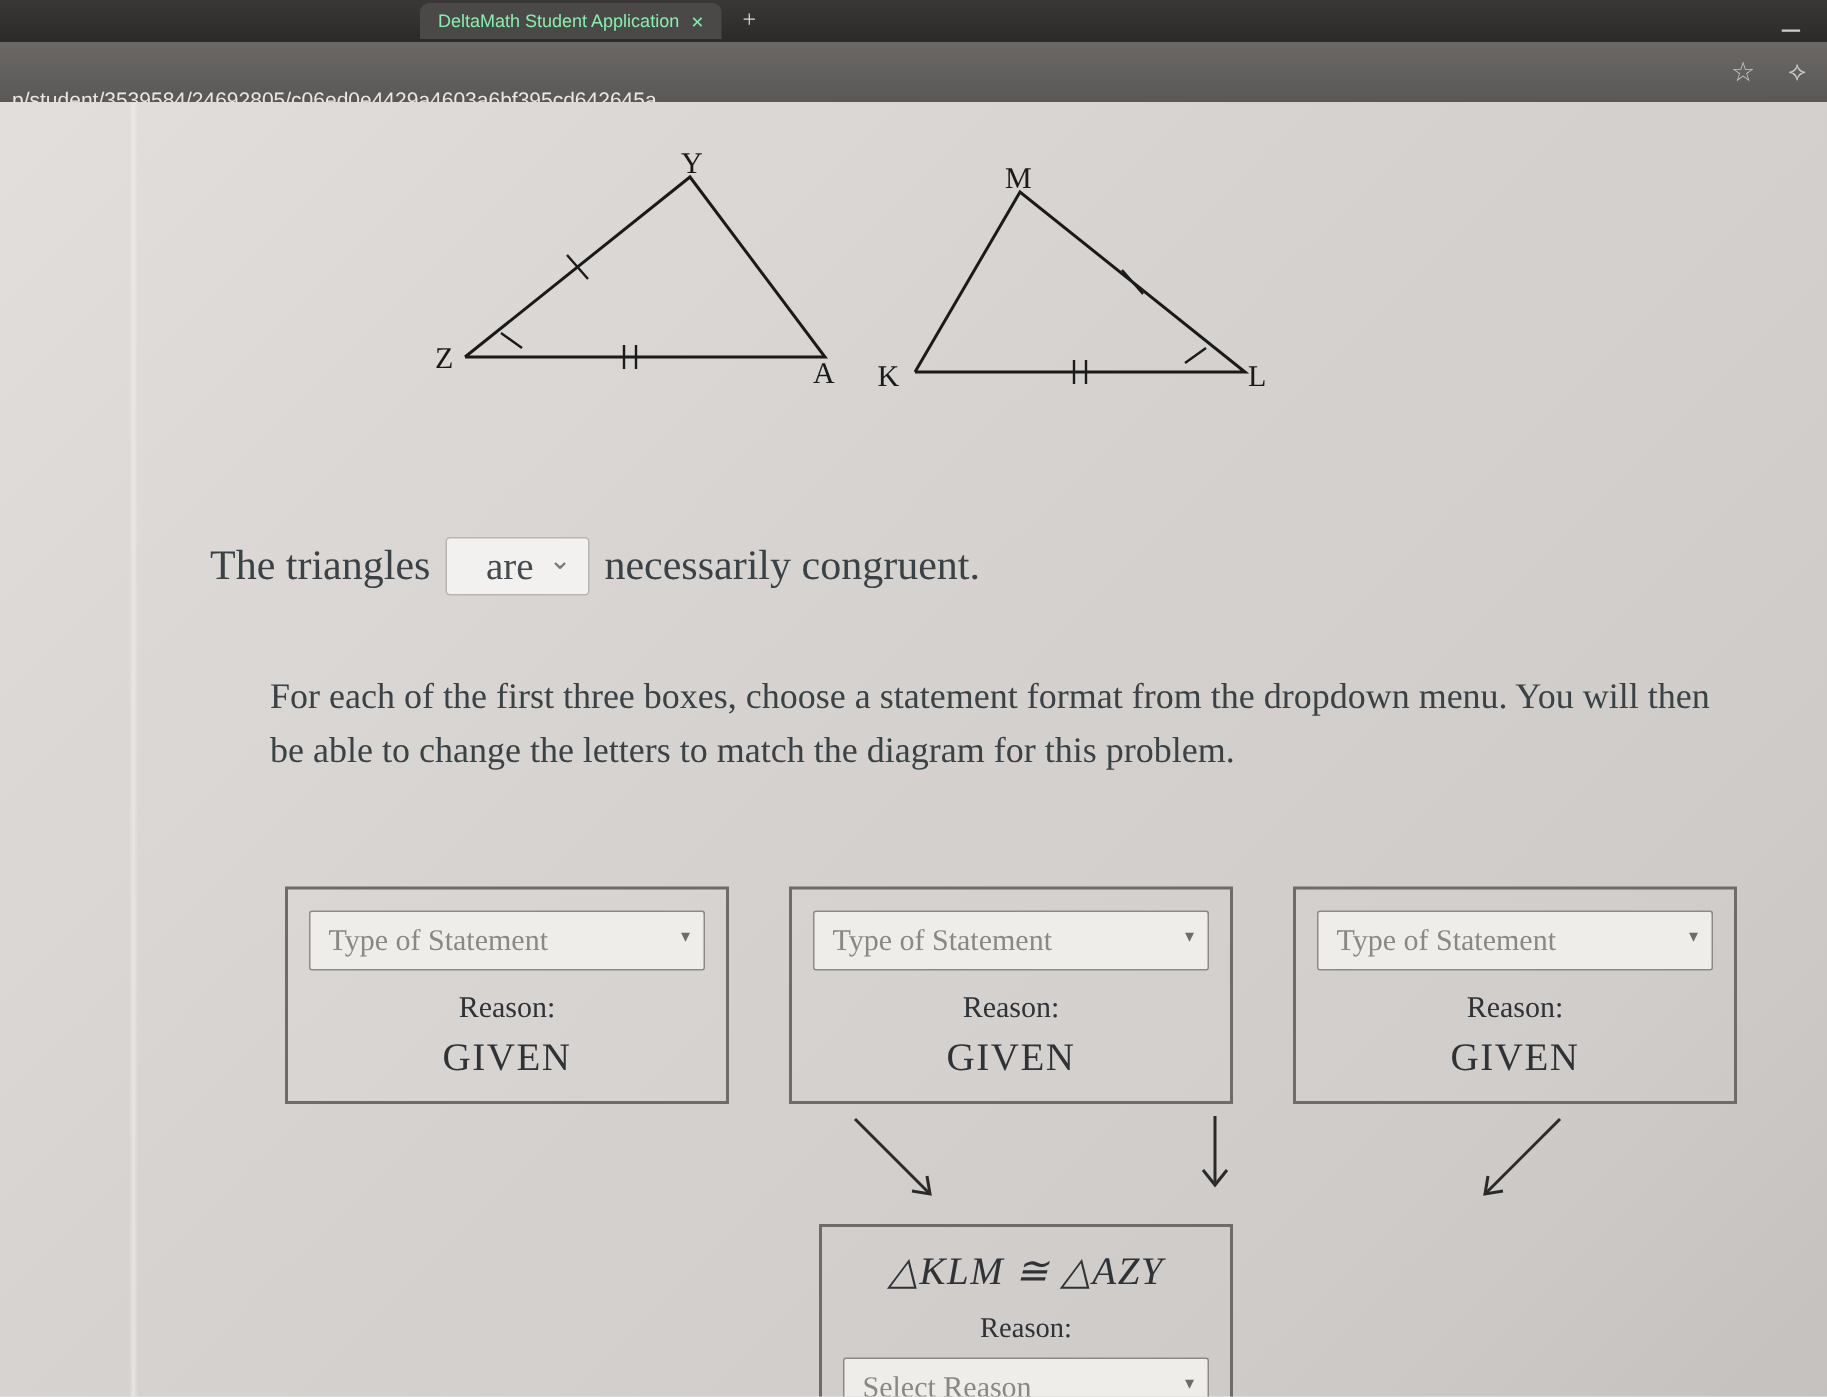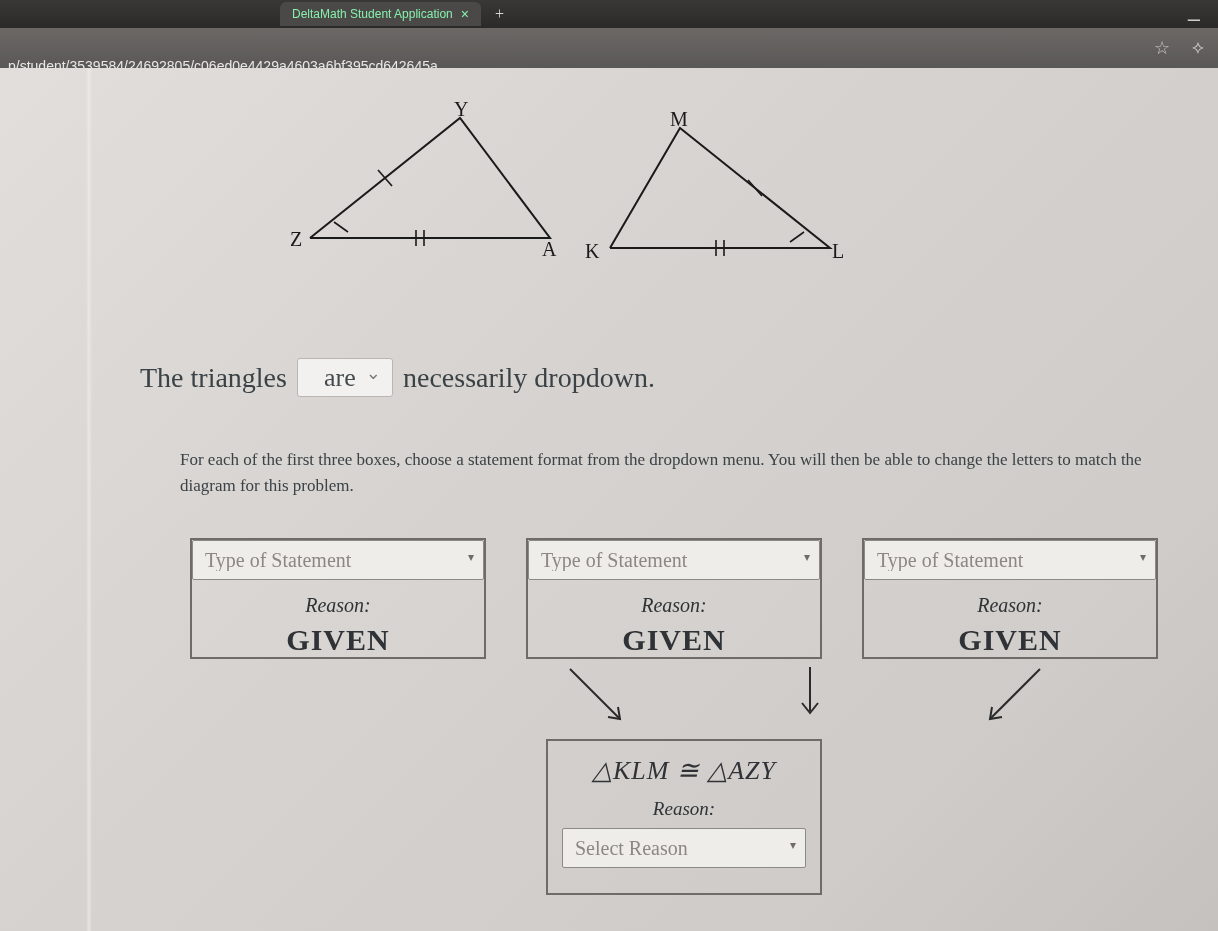--- a/index.html
+++ b/index.html
@@ -73,52 +73,54 @@
     color: #444b4e;
     padding: 4px 36px 4px 26px;
     appearance: none; position: relative;
   }
   .select-wrap { position: relative; display: inline-block; }
   .select-wrap::after {
     content: "⌄"; position: absolute; right: 12px; top: 4px;
     color: #7a7876; font-size: 18px; pointer-events: none;
   }
   .instruct {
-    font-size: 17px; color: #3a4246; line-height: 1.5;
+    font-size: 24px; color: #3a4246; line-height: 1.5;
     margin: 0 30px 40px 90px;
   }
   .boxes-row {
     display: flex; gap: 40px; justify-content: center;
     margin: 0 20px 0 100px;
   }
   .proof-box {
     border: 2px solid #6f6b68;
+    padding: 14px;
     width: 320px;
     text-align: center;
     background: rgba(255,255,255,0.05);
+    margin-top: 32px;
   }
   .stmt-select {
     width: 100%;
     border: 1px solid #8d8986;
     background: #efedea;
     color: #8a8784;
     font-family: Georgia, serif;
     font-size: 20px;
     padding: 8px 28px 8px 12px;
     text-align: left;
     appearance: none;
     border-radius: 2px;
   }
   .stmt-wrap { position: relative; margin-bottom: 14px; }
   .stmt-wrap::after {
     content: "▾"; position: absolute; right: 10px; top: 10px;
     color: #6f6b68; font-size: 12px; pointer-events: none;
   }
-  .reason-lbl { font-size: 20px; color: #2f3337; margin-bottom: 6px; font-style: italic; }
-  .reason-val { font-size: 30px; color: #2f3337; letter-spacing: 1px; font-weight: bold; }
+  .reason-lbl { font-size: 20px; color: #2f3337; margin-bottom: 6px; }
+  .reason-val { font-size: 26px; color: #2f3337; letter-spacing: 1px; }
   .arrows { position: relative; height: 80px; margin-left: 100px; }
   .arrows svg { position: absolute; }
   .final-row { display: flex; justify-content: center; margin-left: 100px; }
   .final-box {
     border: 2px solid #6f6b68;
     padding: 14px 14px 14px 14px;
     width: 276px;
     text-align: center;
   }
   .final-stmt { font-size: 26px; font-style: italic; font-family: 'Times New Roman', serif; color: #2f3337; margin-bottom: 12px; letter-spacing: 1px; }
@@ -178,21 +180,21 @@
     <span class="tri-label" style="left:742px;top:142px">L</span>
   </div>
 
   <div class="question">
     <span>The triangles</span>
     <span class="select-wrap">
       <select class="select-are">
         <option>are</option>
       </select>
     </span>
-    <span>necessarily dropdown.</span>
+    <span>necessarily congruent.</span>
   </div>
 
   <p class="instruct">For each of the first three boxes, choose a statement format from the dropdown menu. You will then be able to change the letters to match the diagram for this problem.</p>
 
   <div class="boxes-row">
     <div class="proof-box">
       <div class="stmt-wrap">
         <select class="stmt-select">
           <option>Type of Statement</option>
         </select>

